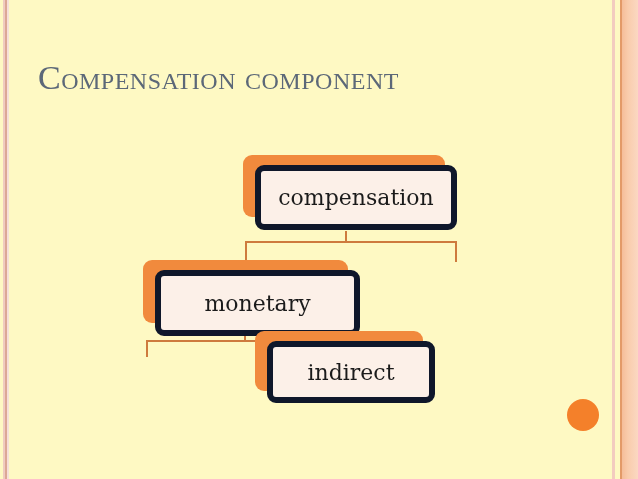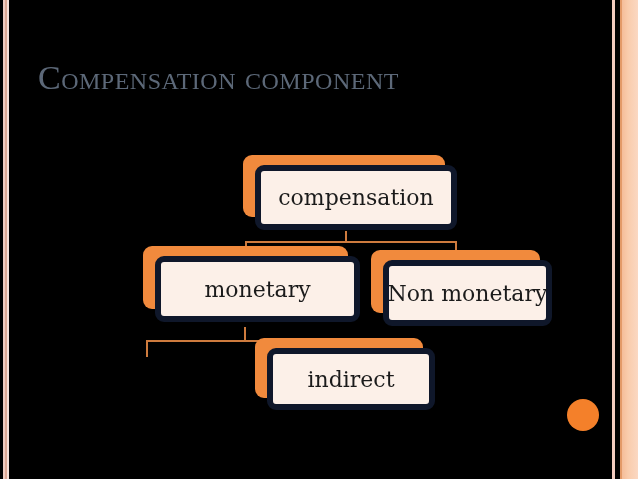--- a/index.html
+++ b/index.html
@@ -1,17 +1,17 @@
 <!DOCTYPE html>
 <html><head>
 <meta charset="utf-8">
 <style>
   html,body{margin:0;padding:0;background:#ffffff;}
   .slide{
-    position:relative;width:638px;height:479px;background:#000000;
+    position:relative;width:638px;height:479px;background:#fef9c3;
     overflow:hidden;font-family:"DejaVu Serif",serif;
   }
   
   .pinstripe-left{
     position:absolute;left:3px;top:0;width:6px;height:479px;
     background:linear-gradient(90deg,#F0CCC0 0px,#F0CCC0 2px,#DCA895 2px,#DCA895 4px,#F6E0D8 4px,#F6E0D8 6px);
   }
   
   .stripe-pink{position:absolute;left:612px;top:0;width:3px;height:479px;background:#F3CCBF;}
   .stripe-line{position:absolute;left:620px;top:0;width:2px;height:479px;background:#E39A68;}
@@ -68,35 +68,29 @@
   <div class="conn" style="left:146px;top:340px;width:2px;height:17px;"></div>
   <div class="conn" style="left:339px;top:340px;width:2px;height:17px;"></div>
 
   <div class="node" style="left:255px;top:165px;width:202px;height:65px;">
     <div class="node-back"></div>
     <div class="node-front">
       <span class="node-label">compensation</span>
     </div>
   </div>
 
-  <div class="node" style="left:155px;top:256px;width:205px;height:66px;">
+  <div class="node" style="left:155px;top:270px;width:205px;height:66px;">
     <div class="node-back"></div>
     <div class="node-front">
       <span class="node-label">monetary</span>
     </div>
   </div>
 
-  <div class="node" style="left:383px;top:260px;width:169px;height:66px;">
-    <div class="node-back"></div>
-    <div class="node-front">
-      <span class="node-label">Non monetary</span>
-    </div>
-  </div>
 
 
-  <div class="node" style="left:267px;top:348px;width:168px;height:62px;">
+  <div class="node" style="left:267px;top:341px;width:168px;height:62px;">
     <div class="node-back"></div>
     <div class="node-front">
       <span class="node-label">indirect</span>
     </div>
   </div>
 
 </div>
 
 </body></html>

